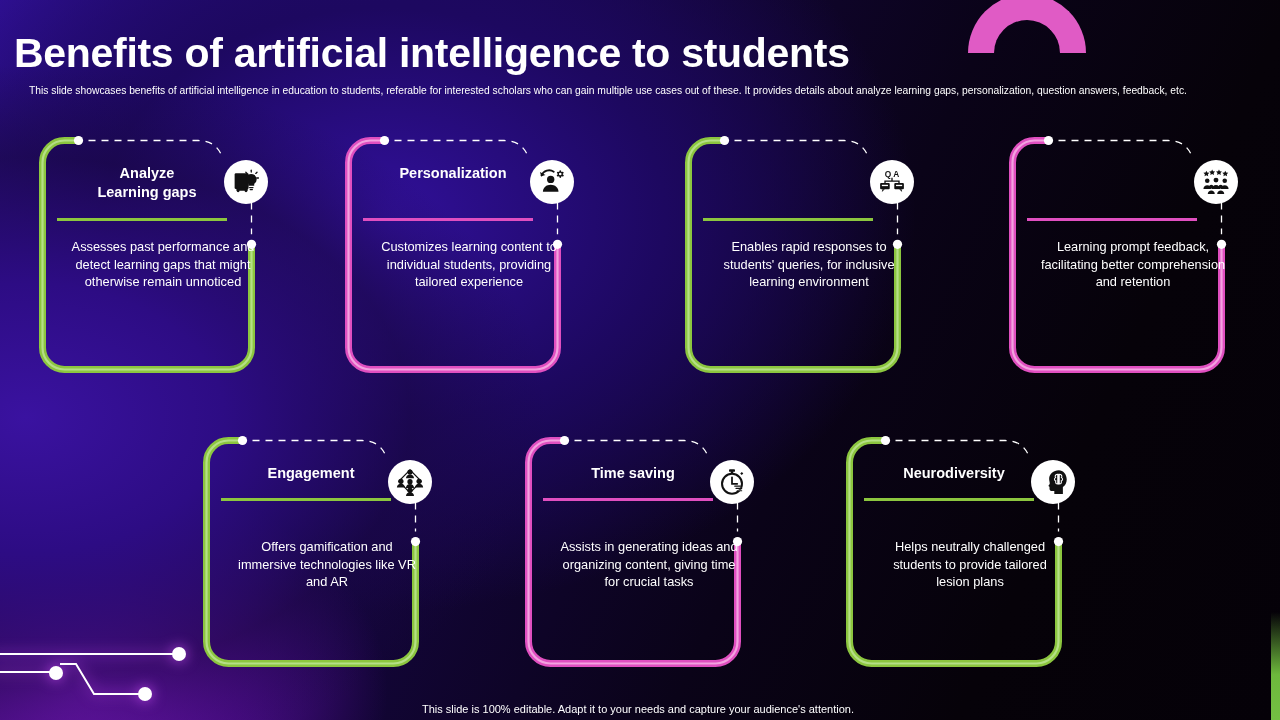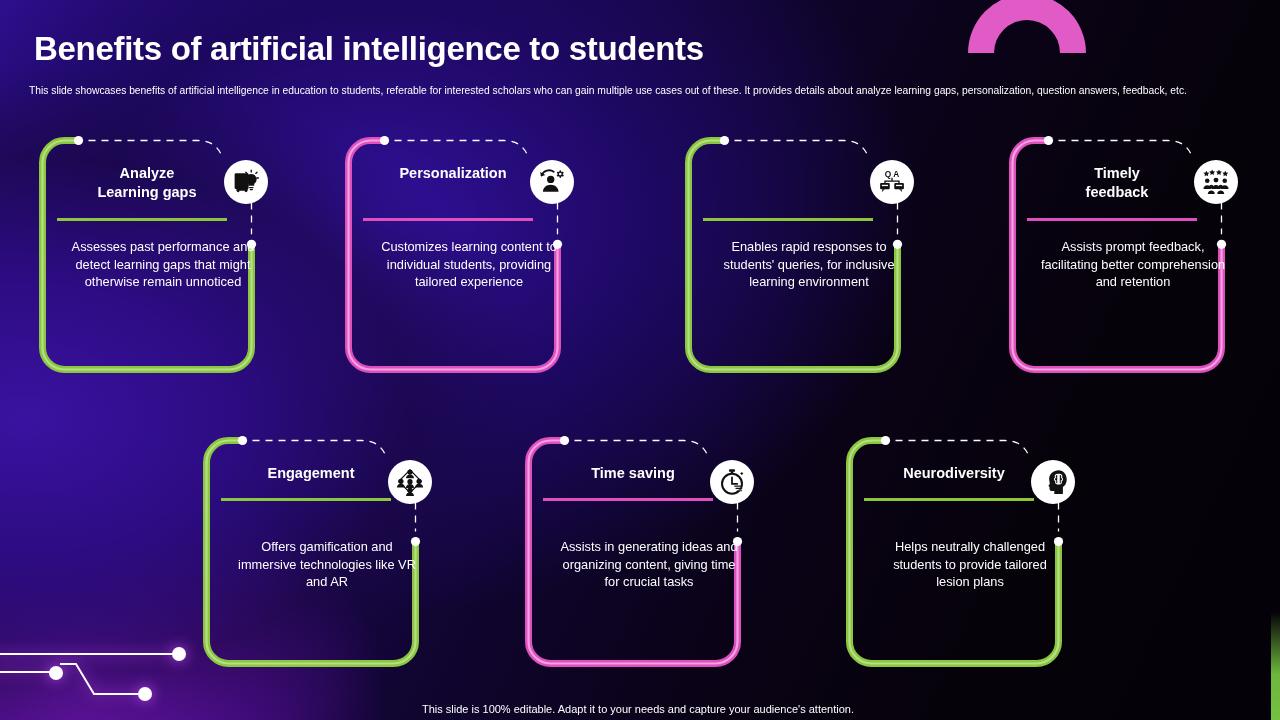--- a/index.html
+++ b/index.html
@@ -32,22 +32,22 @@
   .circuit svg { display: block; filter: drop-shadow(0 0 7px #c44cf0); }
 
   
   .edge-sliver {
     position: absolute; right: 0; bottom: 0; width: 9px; height: 108px;
     background: linear-gradient(to bottom, rgba(110,185,60,0) 0%, #6db83c 58%, #74c043 100%);
   }
 
   
   .title {
-    position: absolute; left: 34px; top: 30px;
-    font-size: 33px; font-weight: bold; color: #ffffff;
+    position: absolute; left: 14px; top: 30px;
+    font-size: 41px; font-weight: bold; color: #ffffff;
     letter-spacing: -0.3px;
   }
   .subtitle {
     position: absolute; left: 29px; top: 84px; width: 1225px;
     font-size: 10.3px; color: #ffffff; line-height: 1.42;
   }
 
   
   .footer {
     position: absolute; left: 0; right: 4px; bottom: 5px;
@@ -213,23 +213,22 @@
         <div class="frame">
   <svg width="218" height="238" viewBox="0 0 218 238">
     <path d="M 40.5 4.5 H 26.5 A 22 22 0 0 0 4.5 26.5 V 211.5 A 22 22 0 0 0 26.5 233.5 H 191.5 A 22 22 0 0 0 213.5 211.5 V 108.29" fill="none" stroke="#e04fc0" stroke-width="7" stroke-linecap="round" stroke-linejoin="round"></path>
     <path d="M 40.5 4.5 H 26.5 A 22 22 0 0 0 4.5 26.5 V 211.5 A 22 22 0 0 0 26.5 233.5 H 191.5 A 22 22 0 0 0 213.5 211.5 V 108.29" fill="none" stroke="#f3a6e2" stroke-width="2.2" stroke-linecap="round" stroke-linejoin="round" opacity="0.95"></path>
     <circle cx="40.5" cy="4.5" r="4.6" fill="#ffffff"></circle>
     <circle cx="213.5" cy="108.29" r="4.6" fill="#ffffff"></circle>
     <path d="M 50.5 4.5 H 160 Q 178 4.5 184 20.5" fill="none" stroke="#ffffff" stroke-width="1.3" stroke-dasharray="7 6"></path>
     <path d="M 213.5 66.5 V 98.29" fill="none" stroke="#ffffff" stroke-width="1.3" stroke-dasharray="7 6"></path>
   </svg>
         </div>
-        <div class="card-title"><span>Timely</span><br><span>feedback</span></div>
         <div class="card-divider" style="background: rgb(224, 79, 192);"></div>
-        <div class="card-body">Assists prompt feedback, facilitating better comprehension and retention</div>
+        <div class="card-body">Learning prompt feedback, facilitating better comprehension and retention</div>
         <div class="icon-bubble">
           <svg width="28" height="28" viewBox="0 0 32 32">
             <g fill="#111">
               <path d="M5 3l1 2.2 2.4.3-1.7 1.6.4 2.3L5 8.3 2.9 9.4l.4-2.3-1.7-1.6L4 5.2z"></path>
               <path d="M11.6 1.6l1 2.2 2.4.3-1.7 1.6.4 2.3-2.1-1.1-2.1 1.1.4-2.3L8.2 4.1l2.4-.3z"></path>
               <path d="M19.4 1.6l1 2.2 2.4.3-1.7 1.6.4 2.3-2.1-1.1-2.1 1.1.4-2.3-1.7-1.6 2.4-.3z"></path>
               <path d="M26.6 3l1 2.2 2.4.3-1.7 1.6.4 2.3-2.1-1.1-2.1 1.1.4-2.3-1.7-1.6 2.4-.3z"></path>
             </g>
             <g fill="#111">
               <circle cx="6" cy="14.6" r="2.6"></circle>

